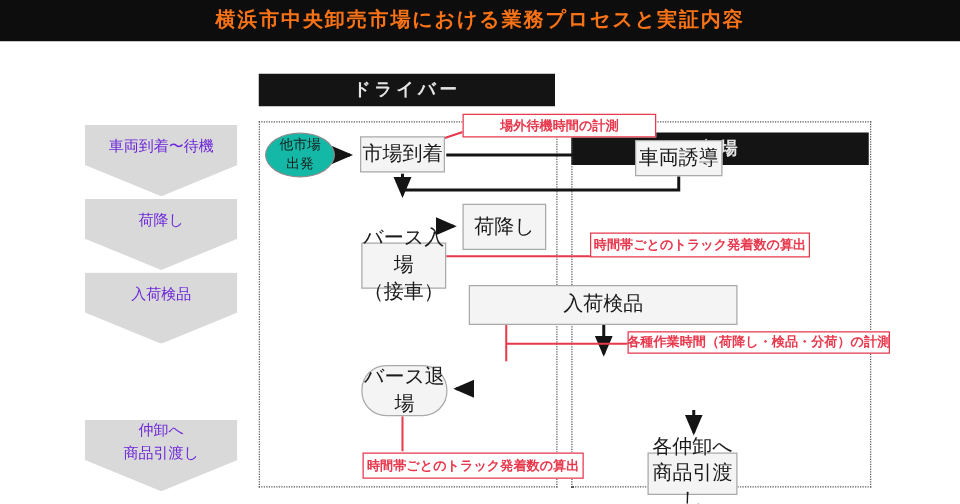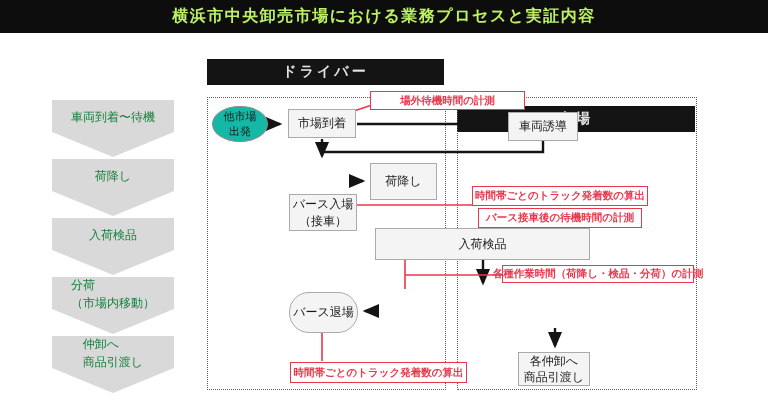--- a/index.html
+++ b/index.html
@@ -1,35 +1,35 @@
 <!DOCTYPE html>
 <html><head>
 <meta charset="utf-8">
 <style>
   html,body { margin:0; padding:0; background:#ffffff; font-family:"Liberation Sans", sans-serif; }
   .canvas { position:relative; width:768px; height:403px; background:#ffffff; overflow:hidden; }
 
   .titlebar { position:absolute; left:0; top:0; width:768px; height:33px; background:#0d0d0d;
-    color:#bef264; display:flex; align-items:center; justify-content:center;
+    color:#f97316; display:flex; align-items:center; justify-content:center;
     font-size:16px; font-weight:bold; letter-spacing:1.5px; }
 
   .lane-header { position:absolute; height:26px; background:#141414; color:#e5e5e5;
     font-weight:bold; font-size:14px; display:flex; align-items:center; justify-content:center;
     letter-spacing:3px; }
   .lane-box { position:absolute; border:1.5px dotted #5a5a5a; box-sizing:border-box; background:transparent; }
 
-  .chev { position:absolute; left:52px; width:122px; background:#d9d9d9;
+  .chev { position:absolute; left:68px; width:122px; background:#d9d9d9;
     clip-path:polygon(0 0,100% 0,100% 56%,50% 100%,0 56%);
     display:flex; justify-content:center; box-sizing:border-box;
-    font-size:12px; white-space:pre-line; line-height:1.45; color:#15803d; }
+    font-size:12px; text-align:center; white-space:pre-line; line-height:1.45; color:#6d28d9; }
   .chev .chev-inner { display:flex; align-items:center; height:62%; }
 
   .node { position:absolute; background:#f4f4f4; border:1px solid #aaaaaa;
     display:flex; align-items:center; justify-content:center; text-align:center;
-    font-size:12px; white-space:pre-line; line-height:1.35; color:#1a1a1a; box-sizing:border-box; }
+    font-size:16px; white-space:pre-line; line-height:1.35; color:#1a1a1a; box-sizing:border-box; }
   .ellipse { border-radius:50%; background:#14b8a6; border:1px solid #8c8c8c; font-size:11px; }
 
   .red-note { position:absolute; border:1.5px solid #e8384d; color:#e8384d; background:#ffffff;
     font-weight:bold; font-size:10.5px; display:flex; align-items:center; justify-content:center;
     white-space:nowrap; box-sizing:border-box; }
 
   svg.connectors { position:absolute; left:0; top:0; pointer-events:none; }
 </style>
 </head>
 <body>
@@ -39,24 +39,20 @@
   <div class="titlebar">横浜市中央卸売市場における業務プロセスと実証内容</div>
 
   <div class="chev" style="top:100px;height:57px;">
     <div class="chev-inner">車両到着〜待機</div>
   </div>
   <div class="chev" style="top:159px;height:57px;">
     <div class="chev-inner">荷降し</div>
   </div>
   <div class="chev" style="top:218px;height:57px;">
     <div class="chev-inner">入荷検品</div>
-  </div>
-  <div class="chev" style="top:277px;height:57px;">
-    <div class="chev-inner">分荷
-（市場内移動）</div>
   </div>
   <div class="chev" style="top:336px;height:57px;">
     <div class="chev-inner">仲卸へ
 商品引渡し</div>
   </div>
 
   <div class="lane-header" style="left:207px;top:59px;width:237px;">ドライバー</div>
   <div class="lane-header" style="left:457px;top:59px;width:238px;margin-top:47px;">市場</div>
 
   <div class="lane-box" style="left:207px;top:97px;width:239px;height:293px;"></div>
@@ -89,22 +85,21 @@
 
   <div class="node ellipse" style="left:212px;top:106px;width:56px;height:36px;">他市場
 出発</div>
   <div class="node" style="left:288px;top:109px;width:68px;height:29px;">市場到着</div>
   <div class="node" style="left:508px;top:112px;width:70px;height:29px;">車両誘導</div>
   <div class="node" style="left:289px;top:163px;width:68px;height:37px;margin-top:31px;">バース入場
 （接車）</div>
   <div class="node" style="left:370px;top:163px;width:67px;height:37px;">荷降し</div>
   <div class="node" style="left:375px;top:228px;width:215px;height:32px;">入荷検品</div>
   <div class="node" style="left:289px;top:292px;width:69px;height:41px;border-radius:20px;">バース退場</div>
-  <div class="node" style="left:518px;top:352px;width:72px;height:34px;">各仲卸へ
+  <div class="node" style="left:518px;top:362px;width:72px;height:34px;">各仲卸へ
 商品引渡し</div>
 
   <div class="red-note" style="left:370px;top:91px;width:155px;height:19px;">場外待機時間の計測</div>
   <div class="red-note" style="left:472px;top:186px;width:176px;height:20px;">時間帯ごとのトラック発着数の算出</div>
-  <div class="red-note" style="left:478px;top:208px;width:164px;height:20px;">バース接車後の待機時間の計測</div>
-  <div class="red-note" style="left:502px;top:265px;width:192px;height:18px;">各種作業時間（荷降し・検品・分荷）の計測</div>
+  <div class="red-note" style="left:502px;top:265px;width:210px;height:18px;">各種作業時間（荷降し・検品・分荷）の計測</div>
   <div class="red-note" style="left:290px;top:362px;width:177px;height:21px;">時間帯ごとのトラック発着数の算出</div>
 
 </div>
 
 </body></html>

